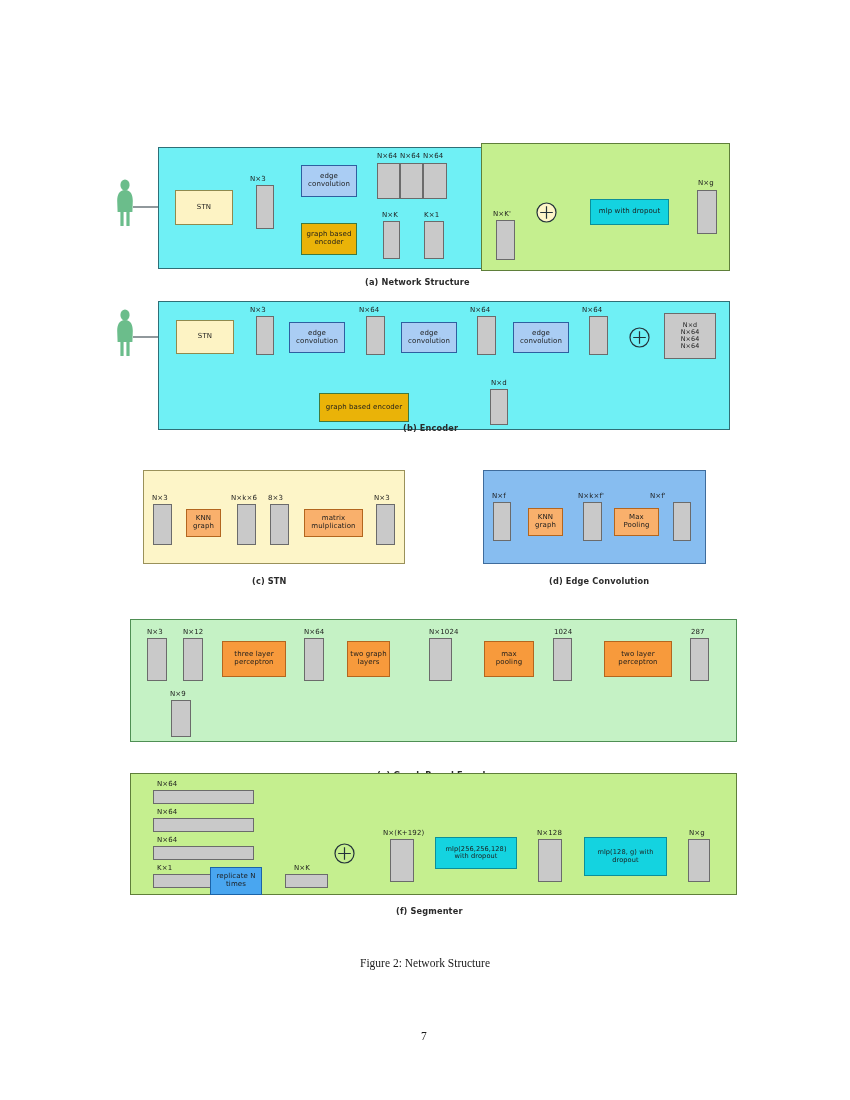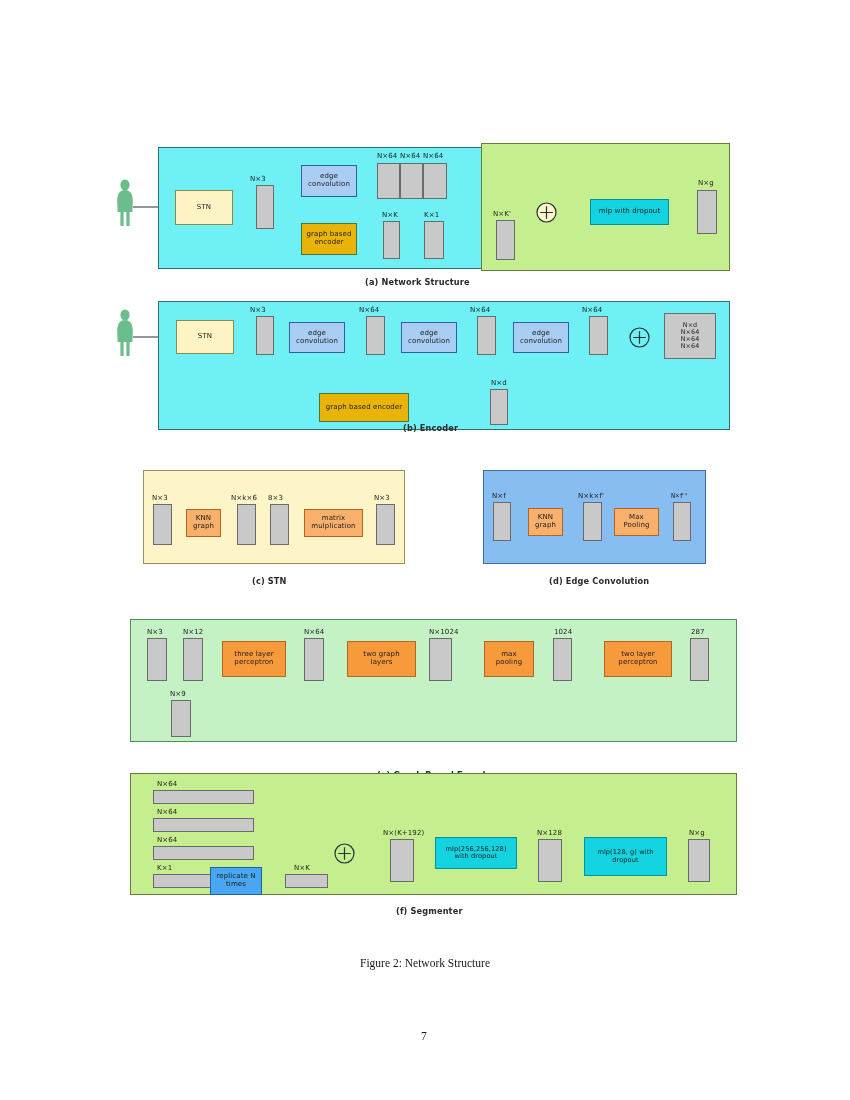--- a/index.html
+++ b/index.html
@@ -323,21 +323,21 @@
 
   <div class="node orangebx" style="left:528px; top:508px; width:35px; height:28px; white-space:pre-line;">KNN
 graph</div>
 
   <div class="lbl" style="left:578px; top:492px;">N×k×f'</div>
   <div class="node gray" style="left:583px; top:502px; width:19px; height:39px;"></div>
 
   <div class="node orangebx" style="left:614px; top:508px; width:45px; height:28px; white-space:pre-line;">Max
 Pooling</div>
 
-  <div class="lbl" style="left:671px; top:492px;font-family:Liberation Mono, monospace;">N×f'</div>
+  <div class="lbl" style="left:650px; top:492px;">N×f'</div>
   <div class="node gray" style="left:673px; top:502px; width:18px; height:39px;"></div>
 
   <div class="caption" style="left:549px; top:576px;">(d) Edge Convolution</div>
 
   <div class="panel mint" style="left:130px; top:619px; width:607px; height:123px;"></div>
 
   <div class="lbl" style="left:147px; top:628px;">N×3</div>
   <div class="node gray" style="left:147px; top:638px; width:20px; height:43px;"></div>
 
   <div class="lbl" style="left:183px; top:628px;">N×12</div>
@@ -345,21 +345,21 @@
 
   <div class="lbl" style="left:170px; top:690px;">N×9</div>
   <div class="node gray" style="left:171px; top:700px; width:20px; height:37px;"></div>
 
   <div class="node orangebx2" style="left:222px; top:641px; width:64px; height:36px; white-space:pre-line;">three layer
 perceptron</div>
 
   <div class="lbl" style="left:304px; top:628px;">N×64</div>
   <div class="node gray" style="left:304px; top:638px; width:20px; height:43px;"></div>
 
-  <div class="node orangebx2" style="left:347px; top:641px; width:69px; height:36px; white-space:pre-line;">two graph
+  <div class="node orangebx2" style="left:347px; top:641px; width:43px; height:36px; white-space:pre-line;">two graph
 layers</div>
 
   <div class="lbl" style="left:429px; top:628px;">N×1024</div>
   <div class="node gray" style="left:429px; top:638px; width:23px; height:43px;"></div>
 
   <div class="node orangebx2" style="left:484px; top:641px; width:50px; height:36px; white-space:pre-line;">max
 pooling</div>
 
   <div class="lbl" style="left:554px; top:628px;">1024</div>
   <div class="node gray" style="left:553px; top:638px; width:19px; height:43px;"></div>

